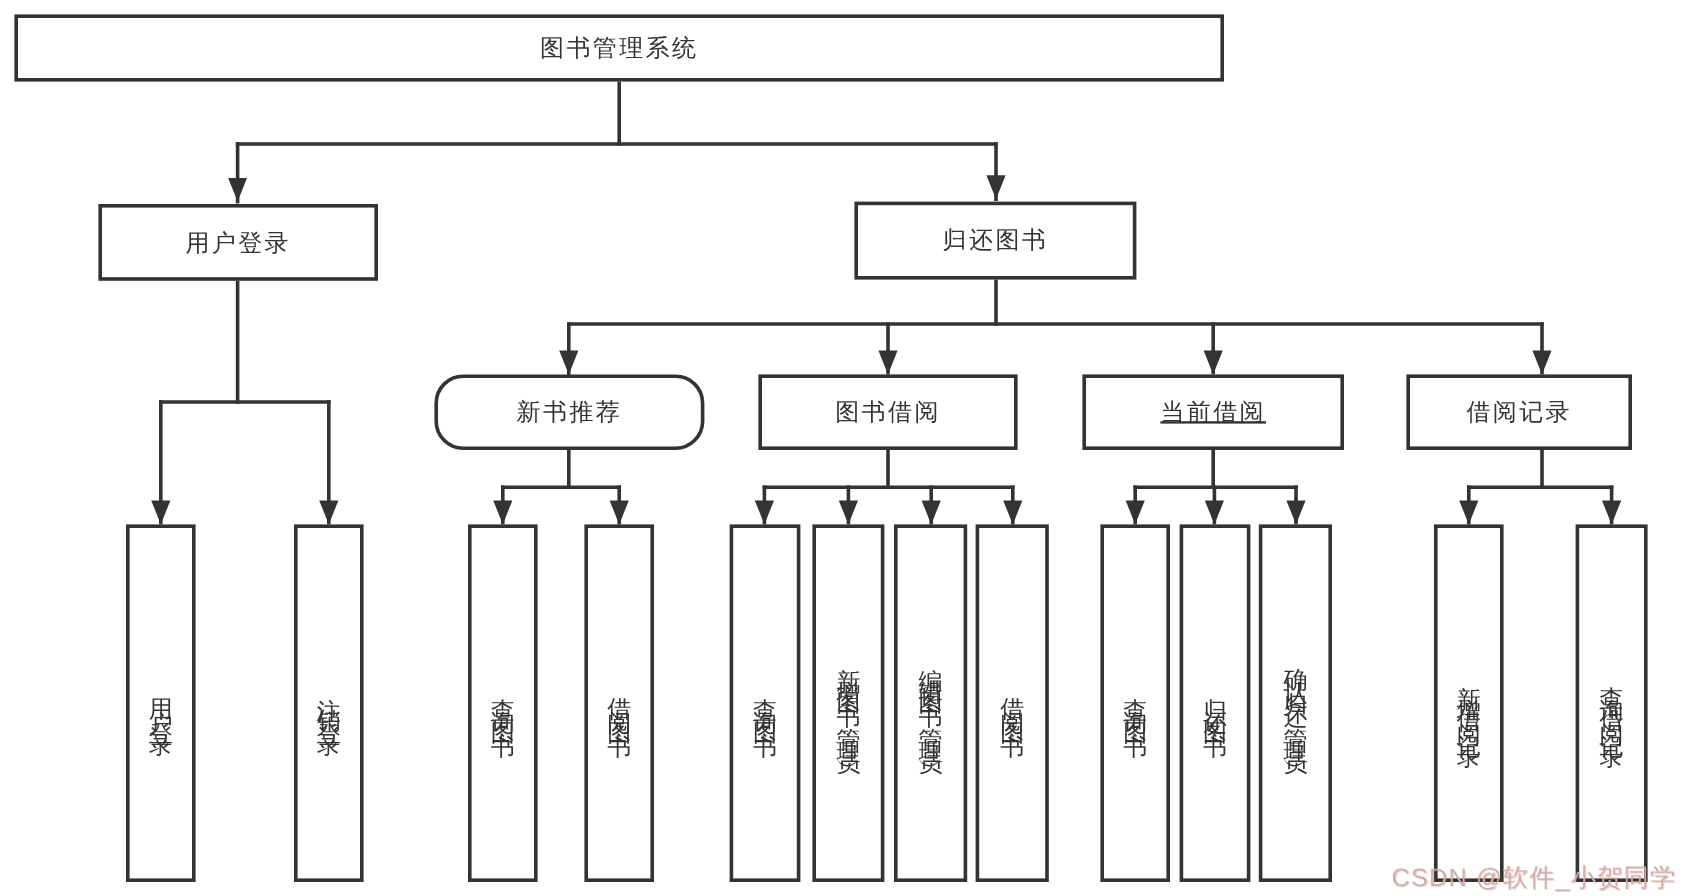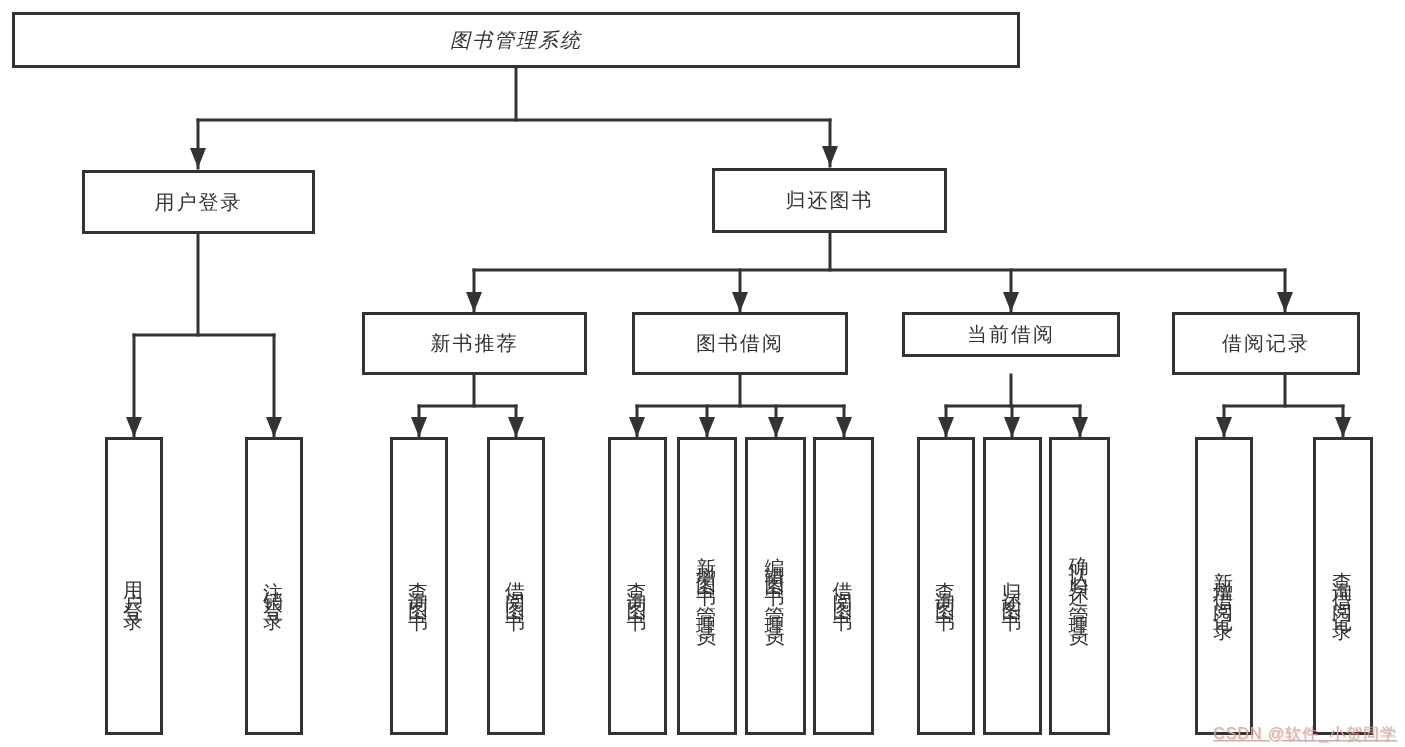--- a/index.html
+++ b/index.html
@@ -16,23 +16,23 @@
   }
   .vnode{
     position:absolute;z-index:2;background:#ffffff;border:3px solid #333333;
     box-sizing:border-box;display:flex;align-items:center;justify-content:center;
     color:#333333;font-size:20px;
     writing-mode:vertical-rl;text-orientation:mixed;letter-spacing:10px;
     top:437px;height:298px;
   }
   .watermark{
     position:absolute;z-index:3;right:8px;bottom:2px;
-    font-size:16px;color:rgba(201,174,174,0.95);
+    font-size:21px;color:rgba(201,174,174,0.95);
     text-shadow:1px 1px 0 rgba(252,85,49,0.30);
-    letter-spacing:1px;white-space:nowrap;text-decoration:underline;
+    letter-spacing:1px;white-space:nowrap;
   }
 </style>
 </head>
 <body>
 
 <div id="canvas">
 
   <svg class="connectors" width="1405" height="747" viewBox="0 0 1405 747">
     <defs>
       <marker id="ah" orient="auto" markerUnits="userSpaceOnUse" markerWidth="22" markerHeight="18" refX="20" refY="8">
@@ -76,28 +76,28 @@
       <line x1="1012" y1="406" x2="1012" y2="437" marker-end="url(#ah)"></line>
       <line x1="1080" y1="406" x2="1080" y2="437" marker-end="url(#ah)"></line>
 
       <line x1="1285" y1="375" x2="1285" y2="406"></line>
       <line x1="1224" y1="406" x2="1343" y2="406"></line>
       <line x1="1224" y1="406" x2="1224" y2="437" marker-end="url(#ah)"></line>
       <line x1="1343" y1="406" x2="1343" y2="437" marker-end="url(#ah)"></line>
     </g>
   </svg>
 
-  <div class="node" style="left:12px;top:12px;width:1008px;height:56px;font-style:italic;">图书管理系统</div>
+  <div class="node" style="left:12px;top:12px;width:1008px;height:56px;">图书管理系统</div>
 
   <div class="node" style="left:82px;top:170px;width:233px;height:64px;">用户登录</div>
   <div class="node" style="left:712px;top:168px;width:235px;height:65px;">归还图书</div>
 
-  <div class="node" style="left:362px;top:312px;width:225px;height:63px;">新书推荐</div>
+  <div class="node" style="left:362px;top:312px;width:225px;height:63px;border-radius:24px;">新书推荐</div>
   <div class="node" style="left:632px;top:312px;width:216px;height:63px;">图书借阅</div>
-  <div class="node" style="left:902px;top:312px;width:218px;height:45px;">当前借阅</div>
+  <div class="node" style="left:902px;top:312px;width:218px;height:63px;text-decoration:underline;">当前借阅</div>
   <div class="node" style="left:1172px;top:312px;width:188px;height:63px;">借阅记录</div>
 
   <div class="vnode" style="left:105px;width:58px;">用户登录</div>
   <div class="vnode" style="left:245px;width:58px;">注销登录</div>
 
   <div class="vnode" style="left:390px;width:58px;">查询图书</div>
   <div class="vnode" style="left:487px;width:58px;">借阅图书</div>
 
   <div class="vnode" style="left:608px;width:59px;">查询图书</div>
   <div class="vnode" style="left:677px;width:60px;">新增图书（管理员）</div>

